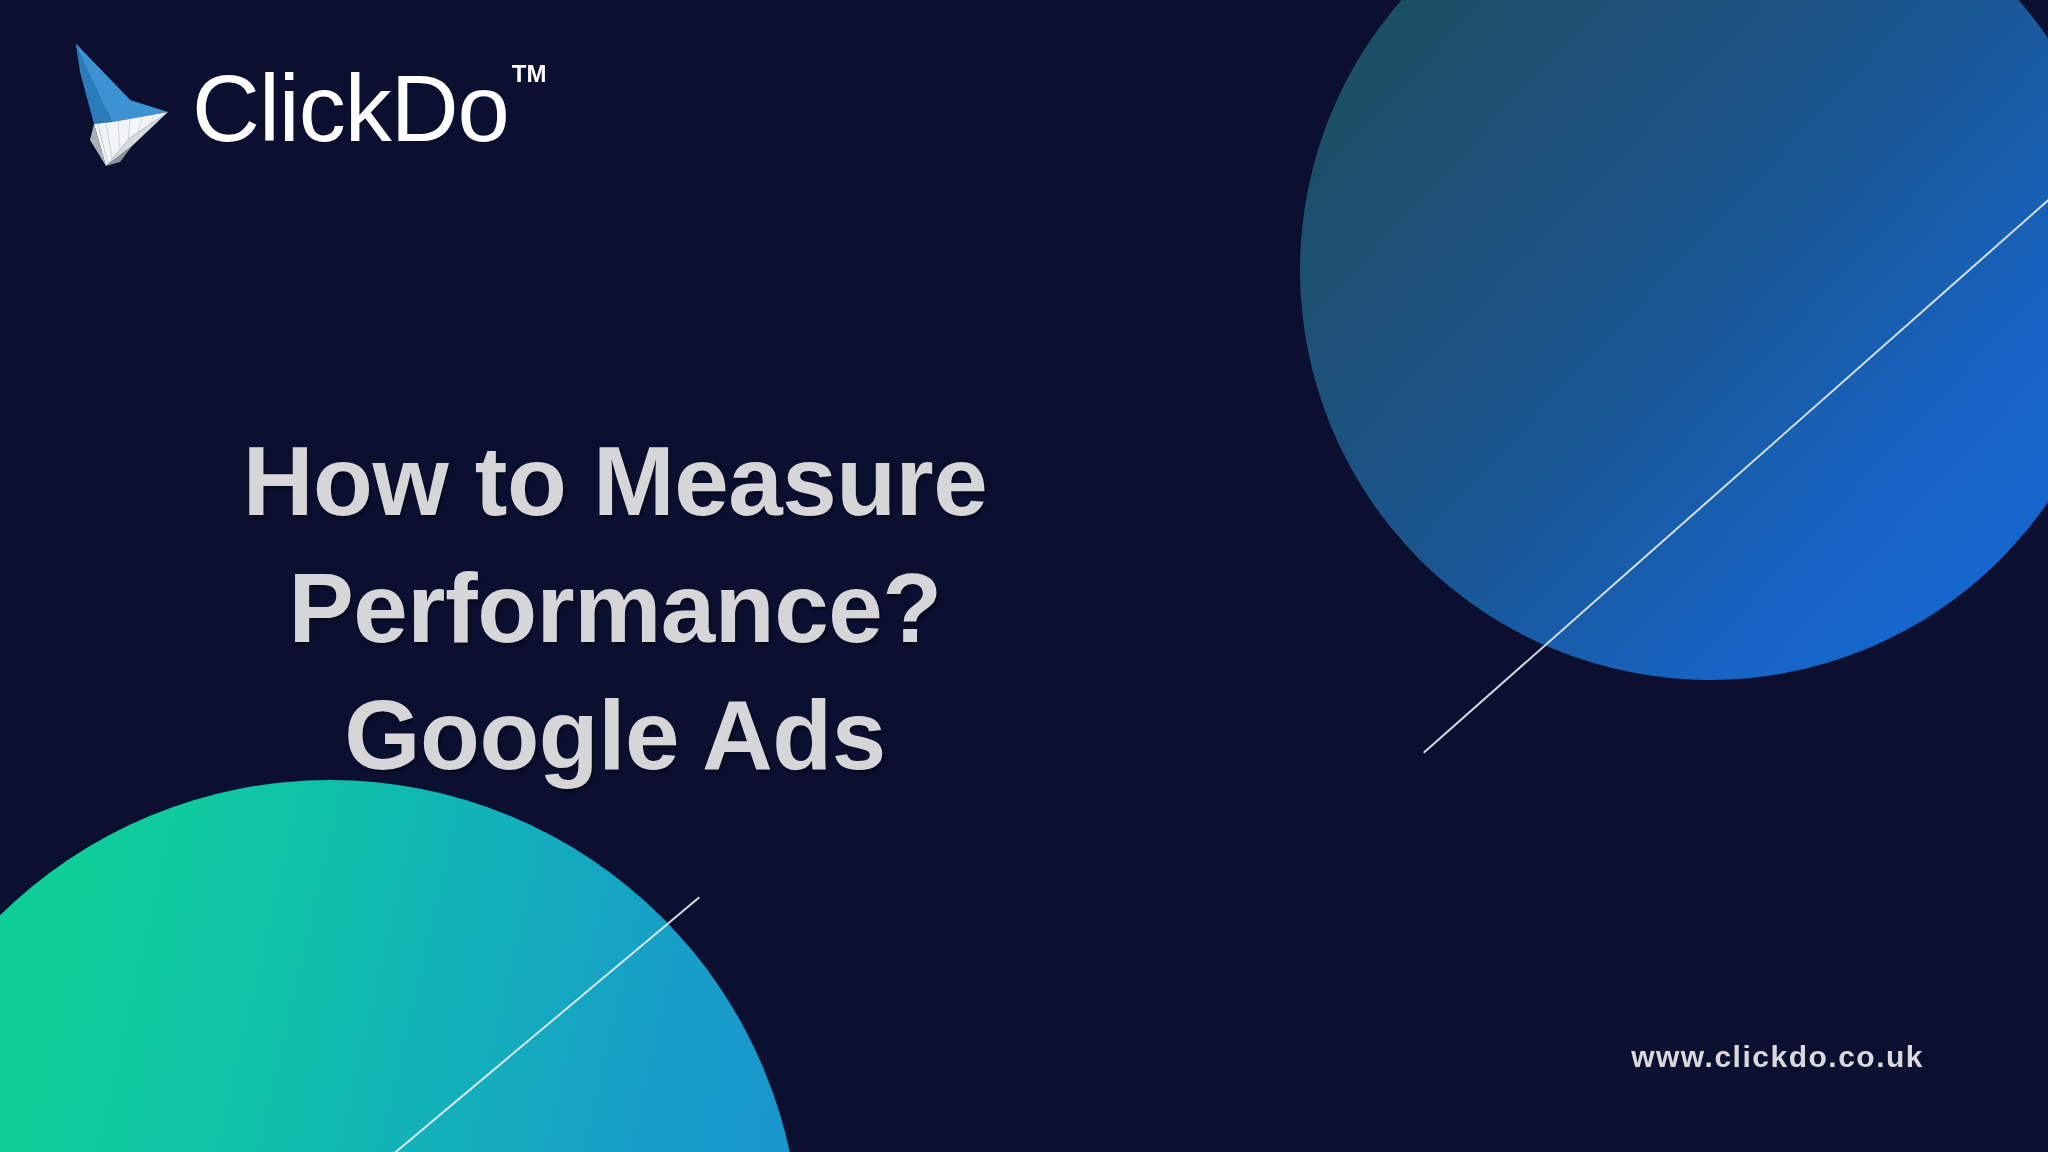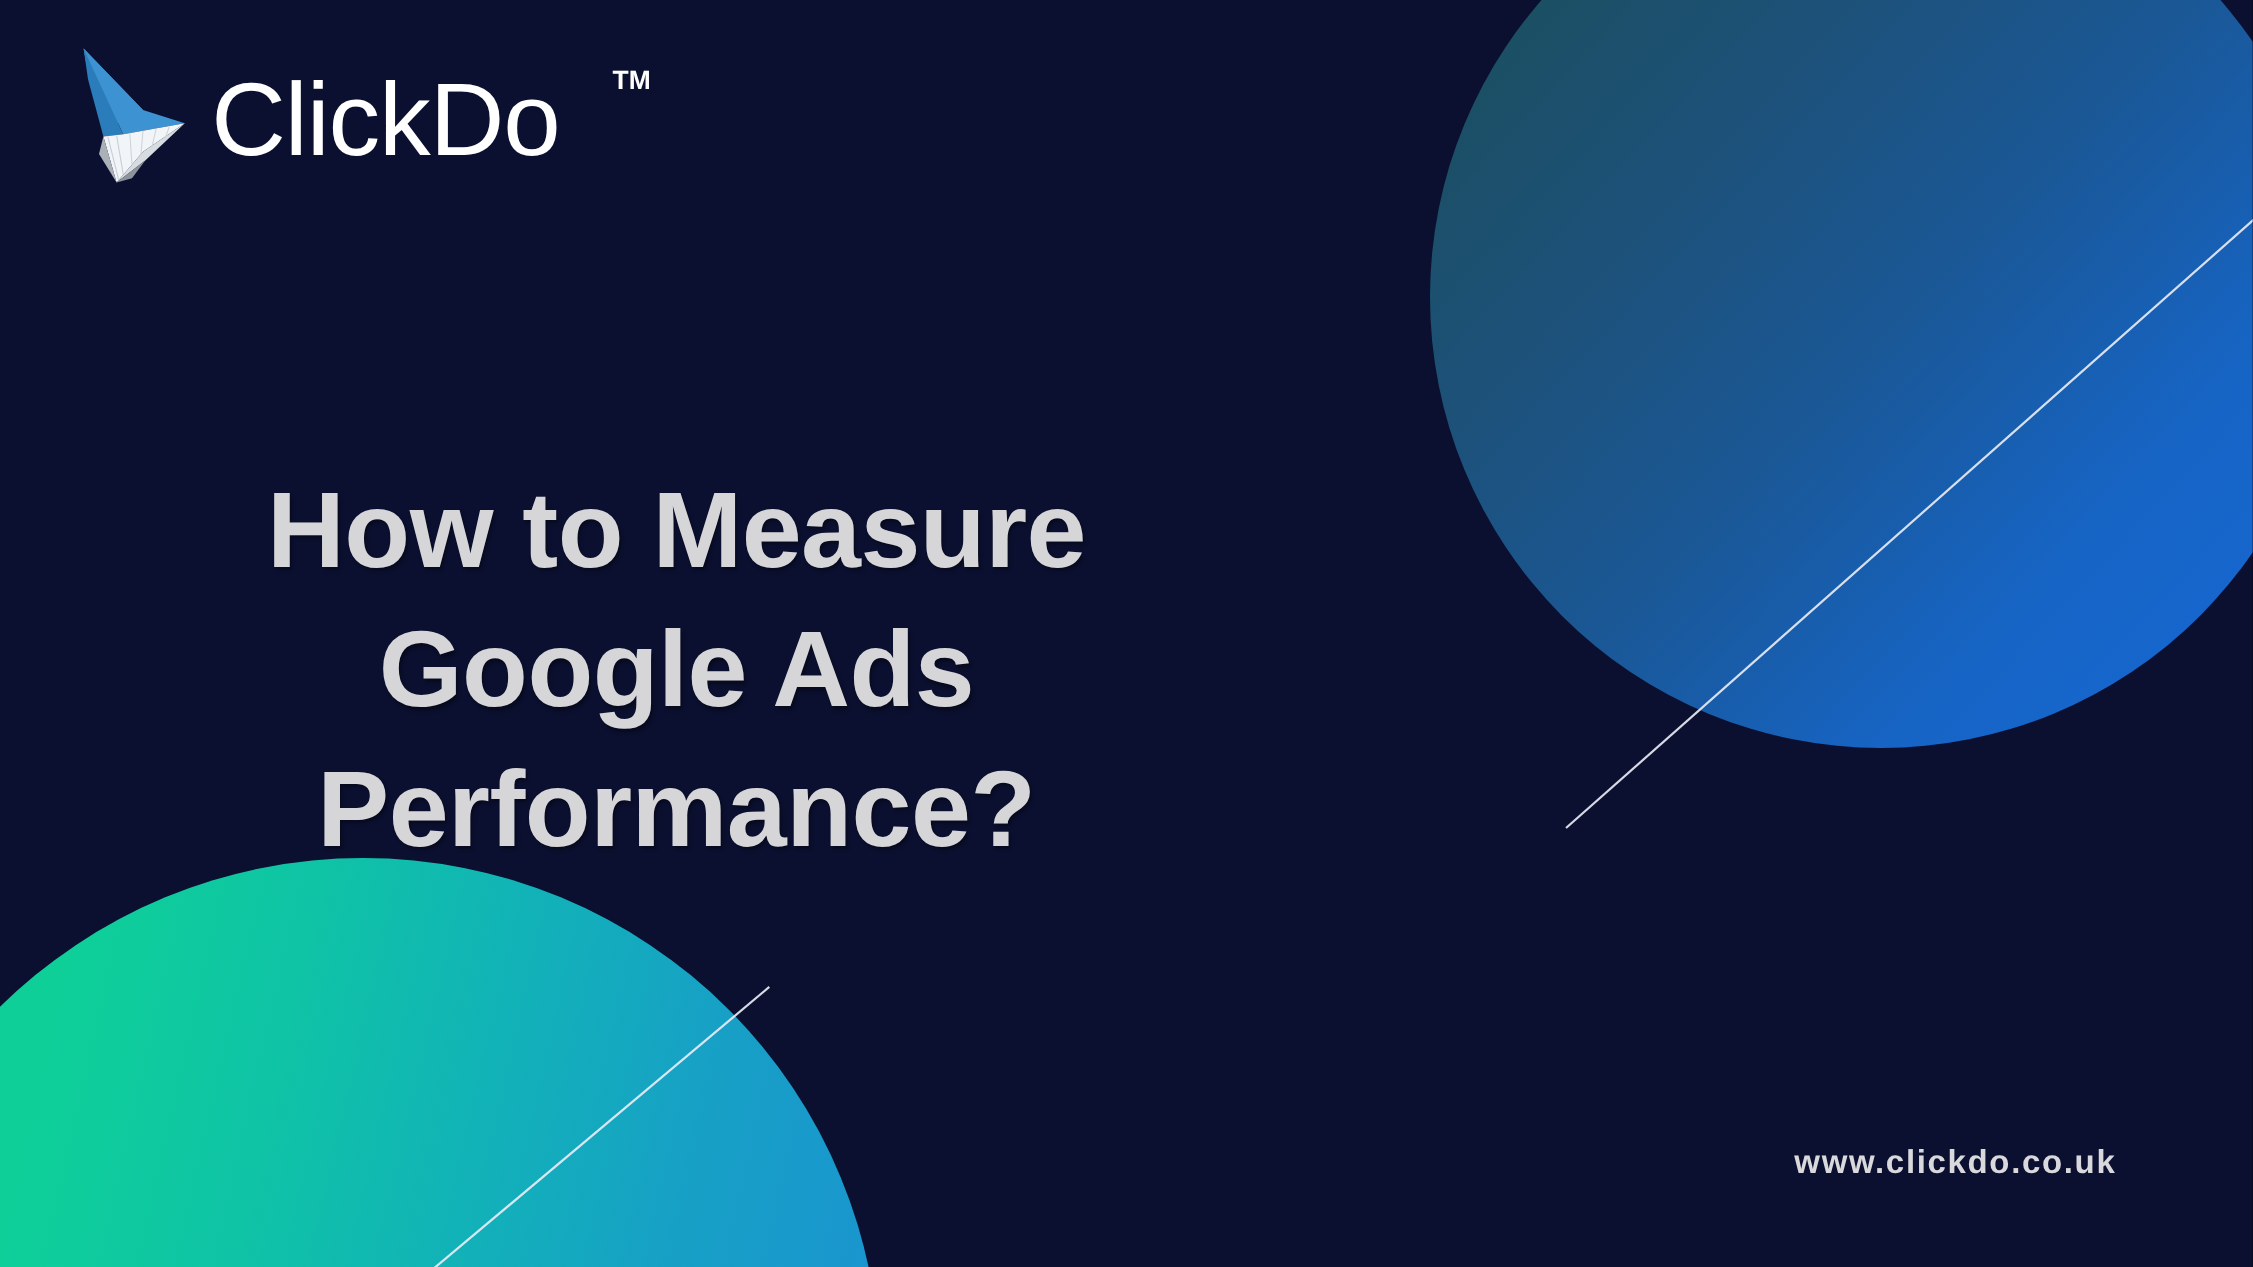--- a/index.html
+++ b/index.html
@@ -85,21 +85,20 @@
     height: 130px;
     flex: 0 0 auto;
     display: block;
   }
   .logo-wordmark {
     position: relative;
     margin-left: 16px;
     display: flex;
     align-items: flex-start;
     height: 130px;
-    gap: 45px;
   }
   .logo-text {
     font-family: "Liberation Sans", sans-serif;
     font-size: 94px;
     font-weight: 300;
     letter-spacing: -1px;
     color: #ffffff;
     line-height: 1;
     margin-top: 24px;
     white-space: nowrap;
@@ -179,19 +178,19 @@
       <line x1="82" y1="77" x2="78" y2="88" stroke="#cfd5db" stroke-width="1"></line>
     </svg>
     <span class="logo-wordmark">
       <span class="logo-text">ClickDo</span>
       <span class="logo-tm">TM</span>
     </span>
   </div>
 
   <h1 class="headline">
     <span class="headline-line">How to Measure</span>
+    <span class="headline-line">Performance?</span>
     <span class="headline-line">Google Ads</span>
-    <span class="headline-line">Performance?</span>
   </h1>
 
   <div class="site-url">www.clickdo.co.uk</div>
 
 </div>
 
 </body></html>

